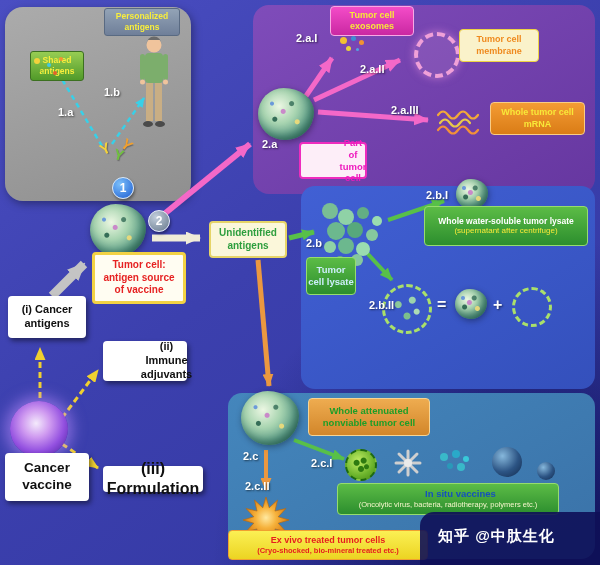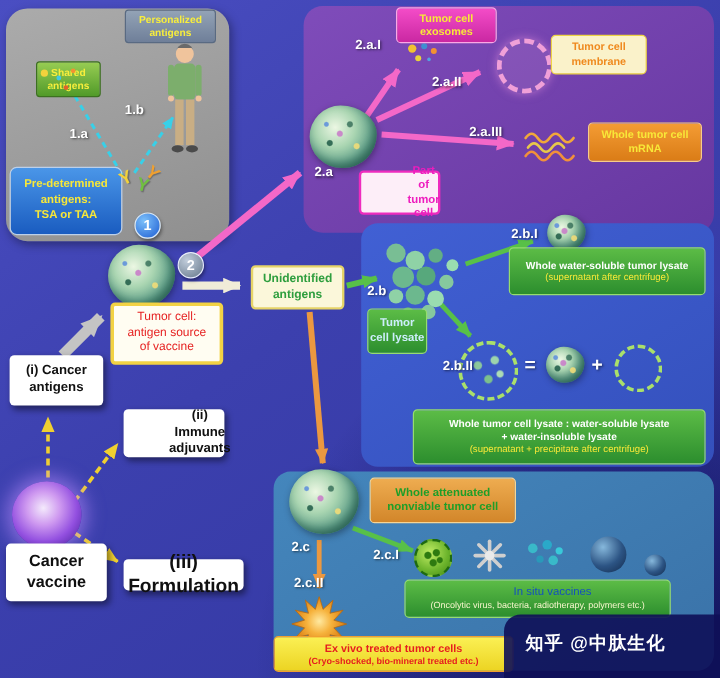--- a/index.html
+++ b/index.html
@@ -17,41 +17,41 @@
 .panel.teal  { left:228px; top:393px; width:367px; height:166px; background:linear-gradient(150deg,#4486bc,#3a72a8); border-radius:14px; }
 
 .arrows { position:absolute; left:0; top:0; z-index:3; pointer-events:none; }
 .abs { position:absolute; z-index:4; }
 .box { position:absolute; z-index:4; display:flex; flex-direction:column; align-items:center; justify-content:center; text-align:center; line-height:1.25; }
 
 .shared-box { left:30px; top:11px; width:54px; height:30px; background:linear-gradient(180deg,#97cd53,#519a29); border:1px solid #3c7020; border-radius:3px; color:#f8ee3c; font-size:8.5px; font-weight:bold;margin-top:40px; }
 .personalized-box { left:104px; top:8px; width:76px; height:28px; background:linear-gradient(180deg,#93a3b6,#6f7f99); border:1px solid #596a82; border-radius:3px; color:#f8ee3c; font-size:8.5px; font-weight:bold; }
 .predet-box { left:8px; top:139px; width:94px; height:57px; background:linear-gradient(180deg,#4a96e8,#1a5cc0); border:1px solid #bcd0ea; border-radius:6px; color:#f8e838; font-size:9.5px; font-weight:bold; line-height:1.35; }
 .unid-box { left:209px; top:221px; width:78px; height:37px; background:#fbf7da; border:2px solid #e6d468; border-radius:4px; color:#2e9e3e; font-size:10px; font-weight:bold; }
-.source-box { left:92px; top:252px; width:94px; height:52px; background:#fffdf2; border:3px solid #f2d244; border-radius:4px; color:#e62222; font-size:10px; font-weight:normal; }
+.source-box { left:92px; top:252px; width:94px; height:52px; background:#fffdf2; border:3px solid #f2d244; border-radius:4px; color:#e62222; font-size:10px; font-weight:bold; }
 .wbox { background:#ffffff; border-radius:4px; color:#101010; font-weight:bold; box-shadow:2px 3px 5px rgba(0,0,0,.45); }
 .ci-box  { left:8px;   top:296px; width:78px;  height:42px; font-size:11px; }
 .cii-box { left:103px; top:341px; width:84px;  height:40px; font-size:11px;padding-left:43px; }
 .ciii-box{ left:103px; top:466px; width:100px; height:26px; font-size:16px; }
 .cv-box  { left:5px;   top:453px; width:84px;  height:48px; font-size:13.5px; }
 .exo-box { left:330px; top:6px;  width:84px; height:30px; background:linear-gradient(180deg,#f44cc8,#ca28a2); border:1.5px solid #f9a8e4; border-radius:4px; color:#f8e838; font-size:9px; font-weight:bold; }
 .mem-box { left:459px; top:29px; width:80px; height:33px; background:#faf2ca; border:1.5px solid #eed344; border-radius:4px; color:#ef8a1e; font-size:9px; font-weight:bold; }
 .mrna-box{ left:490px; top:102px; width:95px; height:33px; background:linear-gradient(180deg,#f49c34,#da7c16); border:1.5px solid #f8cc86; border-radius:4px; color:#f8e838; font-size:9px; font-weight:bold; }
 .part-box{ left:299px; top:142px; width:68px; height:37px; background:#fdeef8; border:2px solid #ee2cbe; border-radius:4px; color:#ee1cbe; font-size:9.5px; font-weight:bold;padding-left:40px; }
 .gbox { background:linear-gradient(180deg,#5cbc46,#2c8e2e); border:1.5px solid #96dc6e; border-radius:4px; }
 .ws-box { left:424px; top:206px; width:164px; height:40px; }
 .ws-box .t1 { color:#ffffff; font-size:8.5px; font-weight:bold; }
 .ws-box .t2 { color:#f8e838; font-size:8px; }
 .lys-box { left:306px; top:257px; width:50px; height:38px; color:#cdeefb; font-size:9.5px; font-weight:bold; }
 .wl-box { left:344px; top:341px; width:244px; height:46px; }
 .wl-box .t1 { color:#ffffff; font-size:8.5px; font-weight:bold; }
 .wl-box .t3 { color:#f8e838; font-size:8px; }
 .att-box { left:308px; top:398px; width:122px; height:38px; background:linear-gradient(180deg,#eeac50,#d2862a); border:1.5px solid #f6d494; border-radius:4px; color:#1e9e28; font-size:9.5px; font-weight:bold; }
 .insitu-box { left:337px; top:483px; width:222px; height:32px; }
-.insitu-box .t1 { color:#1450be; font-size:9.5px; font-weight:normal;margin-left:25px; }
+.insitu-box .t1 { color:#1450be; font-size:9.5px; font-weight:bold;margin-left:25px; }
 .insitu-box .t2 { color:#f6f6cc; font-size:7.5px; }
 .exvivo-box { left:228px; top:530px; width:200px; height:30px; background:linear-gradient(180deg,#fbf054,#ecd422); border:1.5px solid #f0a030; border-radius:4px; color:#e61e1e; }
 .exvivo-box .t1 { font-size:9px; font-weight:bold; }
 .exvivo-box .t2 { font-size:7.5px; font-weight:bold; }
 
 .num-circle { position:absolute; z-index:4; border-radius:50%; color:#fff; font-weight:bold; display:flex; align-items:center; justify-content:center; box-shadow:1px 2px 3px rgba(0,0,0,.4); }
 .step1 { left:112px; top:177px; width:22px; height:22px; background:radial-gradient(circle at 35% 30%,#7cc0fa,#1c5cd2); border:1px solid #d8e8f8; font-size:12px; }
 .step2 { left:148px; top:210px; width:22px; height:22px; background:radial-gradient(circle at 35% 30%,#c2cedc,#65778a); border:1px solid #e8eef8; font-size:12px; }
 
 .wlabel { position:absolute; z-index:5; color:#fff; font-weight:bold; font-size:11px; text-shadow:1px 1px 2px rgba(0,0,0,.55); }
@@ -185,25 +185,20 @@
     <circle cx="6.5" cy="46" r="2.5" fill="#f0c49c"></circle>
     <circle cx="29.5" cy="46" r="2.5" fill="#f0c49c"></circle>
     <rect x="10" y="47" width="7" height="38" fill="#c9ae84"></rect>
     <rect x="19" y="47" width="7" height="38" fill="#c9ae84"></rect>
     <ellipse cx="12" cy="88" rx="5" ry="3" fill="#4a4a4a"></ellipse>
     <ellipse cx="24" cy="88" rx="5" ry="3" fill="#4a4a4a"></ellipse>
   </svg>
   <div class="abs ag-dots"></div>
   <span class="wlabel l1a">1.a</span>
   <span class="wlabel l1b">1.b</span>
-  <div class="box predet-box">
-    <span>Pre-determined</span>
-    <span>antigens:</span>
-    <span>TSA or TAA</span>
-  </div>
   <span class="ab-y" style="left:100px;top:140px;color:#f2d23c;transform:rotate(-25deg);">Y</span>
   <span class="ab-y" style="left:114px;top:146px;color:#70c040;transform:rotate(15deg);">Y</span>
   <span class="ab-y" style="left:122px;top:136px;color:#f0a030;transform:rotate(40deg);">Y</span>
   <div class="num-circle step1">1</div>
 
   <div class="tumor-cell cell-main"></div>
   <div class="num-circle step2">2</div>
   <div class="box unid-box">
     <span>Unidentified</span>
     <span>antigens</span>
@@ -273,25 +268,20 @@
   <div class="box gbox lys-box">
     <span>Tumor</span>
     <span>cell lysate</span>
   </div>
   <span class="wlabel l2bII">2.b.II</span>
   <div class="abs ring-big"></div>
   <span class="wlabel eq">=</span>
   <div class="tumor-cell cell-2bII"></div>
   <span class="wlabel pl">+</span>
   <div class="abs ring-empty"></div>
-  <div class="box gbox wl-box">
-    <span class="t1">Whole tumor cell lysate : water-soluble lysate</span>
-    <span class="t1">+ water-insoluble lysate</span>
-    <span class="t3">(supernatant + precipitate after centrifuge)</span>
-  </div>
 
   <div class="tumor-cell cell-2c"></div>
   <div class="box att-box">
     <span>Whole attenuated</span>
     <span>nonviable tumor cell</span>
   </div>
   <span class="wlabel l2c">2.c</span>
   <span class="wlabel l2cI">2.c.I</span>
   <div class="abs virus"></div>
   <svg class="abs radia" viewBox="0 0 28 28">

